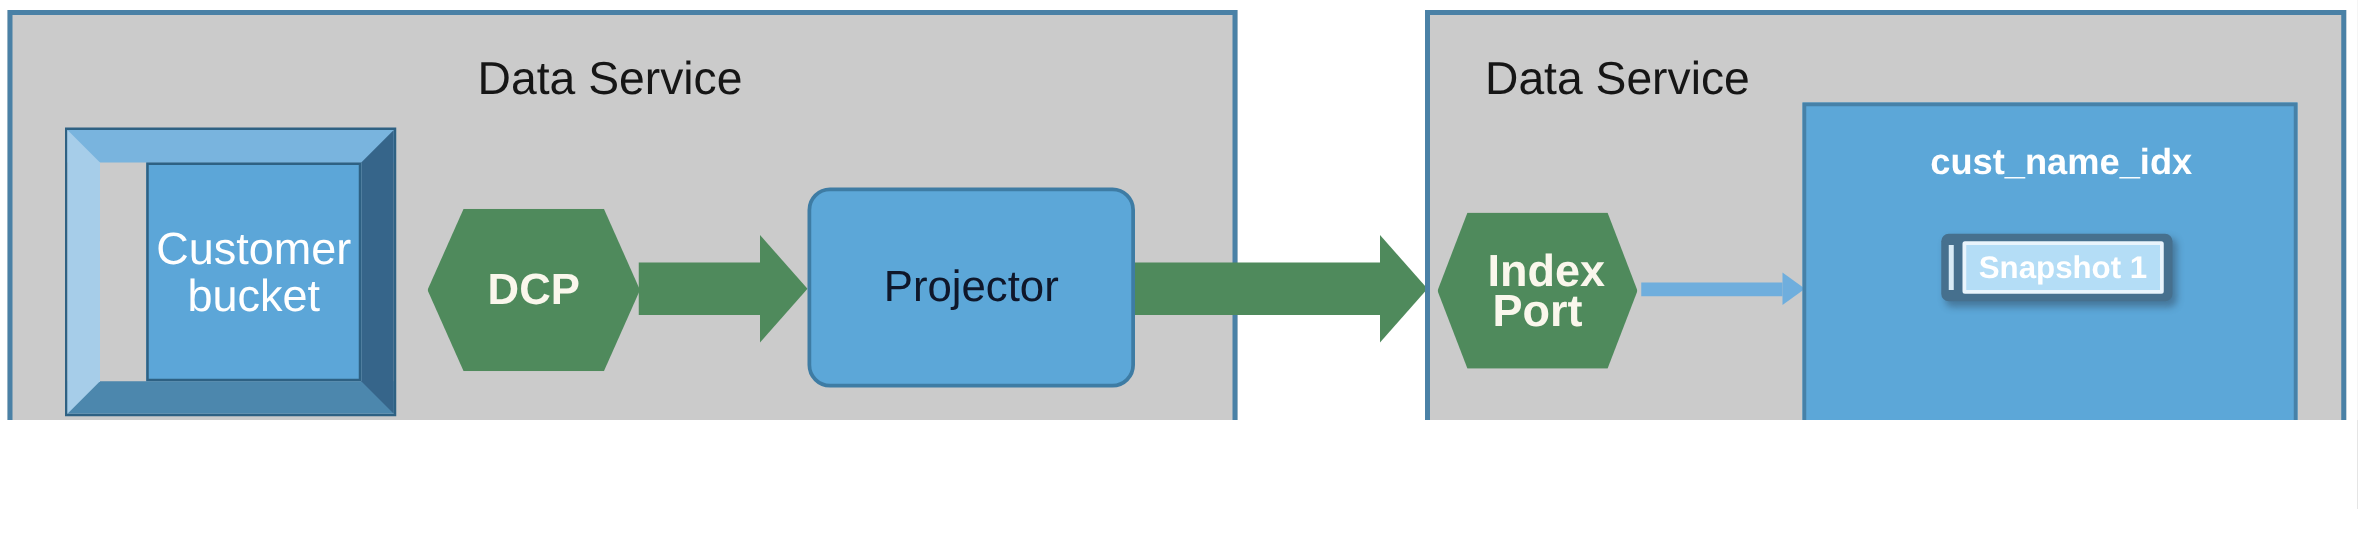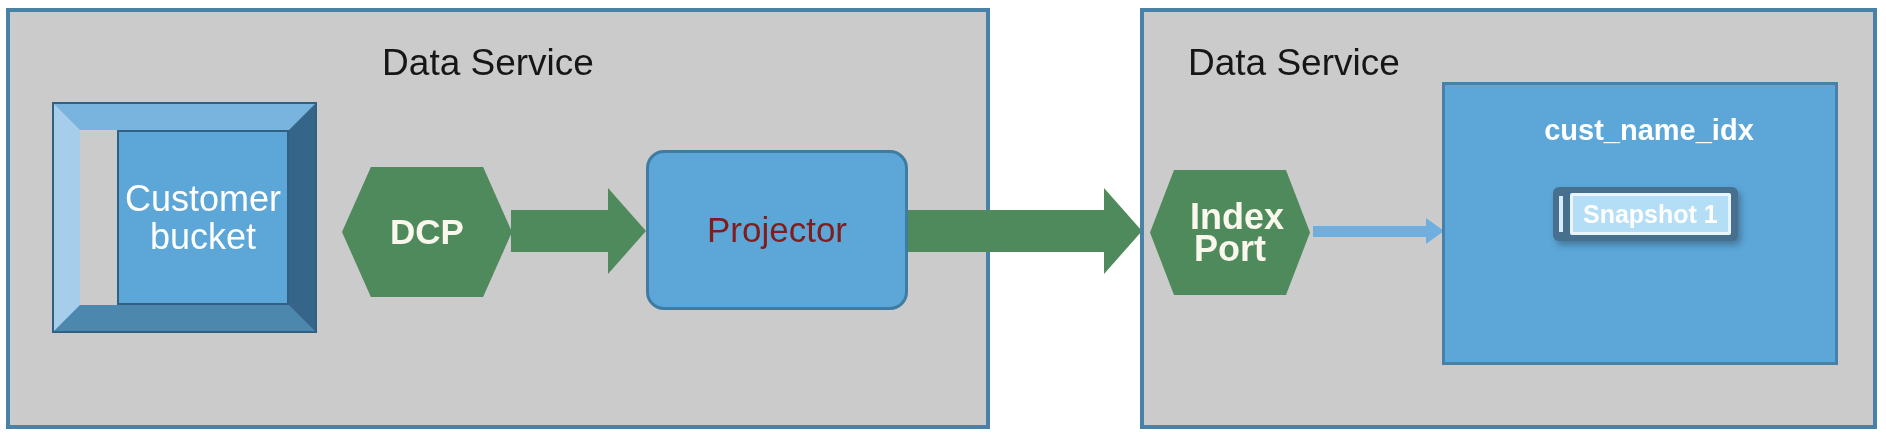--- a/index.html
+++ b/index.html
@@ -1,21 +1,21 @@
 <!DOCTYPE html>
 <html><head>
 <meta charset="utf-8">
 <style>
   * { margin:0; padding:0; box-sizing:border-box; }
   html,body { background:#ffffff; }
   body { font-family:"Liberation Sans", sans-serif; }
 
   .canvas {
     position:relative;
-    width:1886px; height:436px;
+    width:1886px; height:336px;
     background:#ffffff;
     overflow:hidden;
   }
 
   
   .service-box {
     position:absolute;
     background:#CBCBCB;
     border:4px solid #4A81A6;
   }
@@ -91,21 +91,21 @@
                 border-left:18px solid #6FAEDD; }
 
   
   .projector {
     position:absolute;
     left:636px; top:138px; width:262px; height:160px;
     background:#5CA7D8;
     border:3px solid #3E7CA4;
     border-radius:18px;
     display:flex; align-items:center; justify-content:center;
-    color:#7f1d1d; font-size:35px;
+    color:#0f172a; font-size:35px;
   }
 
   
   .cust-box {
     position:absolute;
     left:298px; top:70px; width:396px; height:283px;
     background:#5CA7D8;
     border:3px solid #4681A8;
   }
   .cust-box-label {

